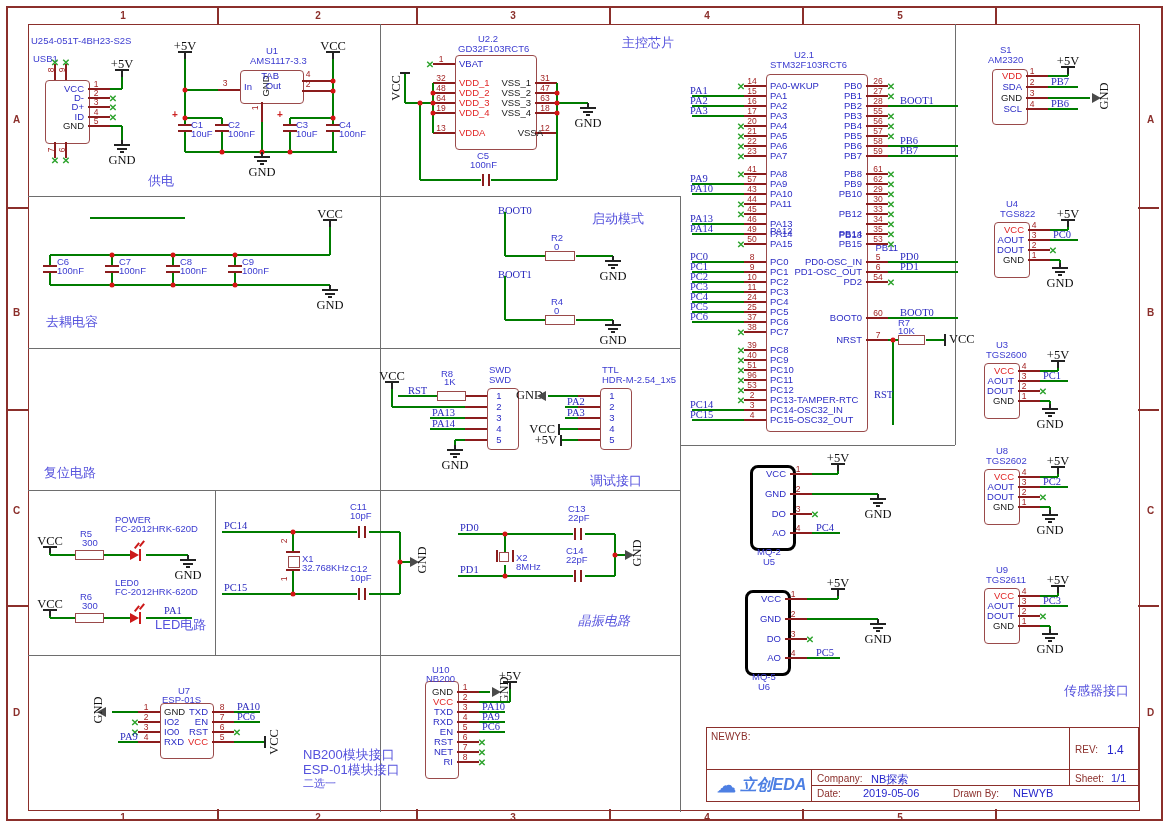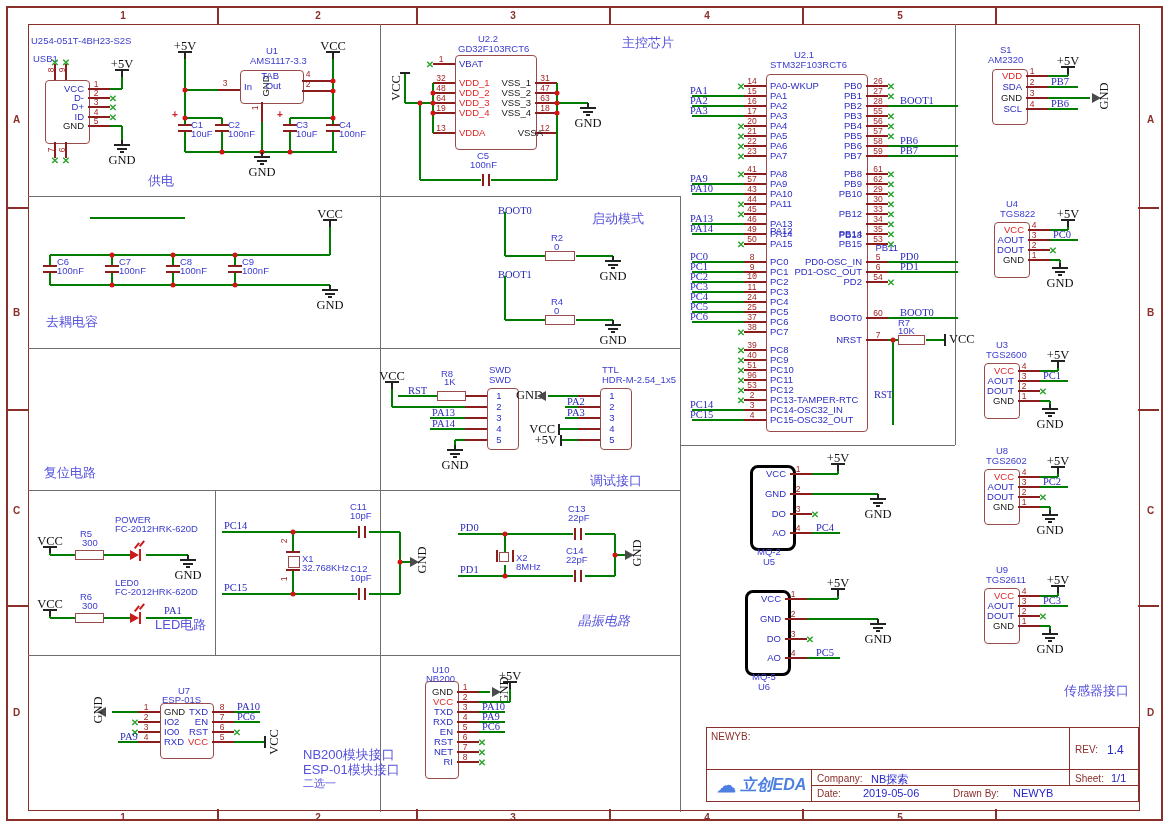--- a/index.html
+++ b/index.html
@@ -347,21 +347,21 @@
     <div class="t num" style="left: 752px; top: 253px; transform: translateX(-50%);">8</div>
     <div class="t pname" style="left: 770px; top: 257px;">PC0</div>
     <div class="wire" style="left: 692px; top: 261.25px; width: 52px; height: 1.5px;"></div>
     <div class="t net" style="left: 690px; top: 252px;">PC0</div>
     <div class="stub" style="left: 744px; top: 271.25px; width: 22px; height: 1.5px;"></div>
     <div class="t num" style="left: 752px; top: 263px; transform: translateX(-50%);">9</div>
     <div class="t pname" style="left: 770px; top: 267px;">PC1</div>
     <div class="wire" style="left: 692px; top: 271.25px; width: 52px; height: 1.5px;"></div>
     <div class="t net" style="left: 690px; top: 262px;">PC1</div>
     <div class="stub" style="left: 744px; top: 281.25px; width: 22px; height: 1.5px;"></div>
-    <div class="t num" style="left: 752px; top: 273px; transform: translateX(-50%); font-family: Liberation Mono, monospace;">10</div>
+    <div class="t num" style="left: 752px; top: 273px; transform: translateX(-50%);">10</div>
     <div class="t pname" style="left: 770px; top: 277px;">PC2</div>
     <div class="wire" style="left: 692px; top: 281.25px; width: 52px; height: 1.5px;"></div>
     <div class="t net" style="left: 690px; top: 272px;">PC2</div>
     <div class="stub" style="left: 744px; top: 291.25px; width: 22px; height: 1.5px;"></div>
     <div class="t num" style="left: 752px; top: 283px; transform: translateX(-50%);">11</div>
     <div class="t pname" style="left: 770px; top: 287px;">PC3</div>
     <div class="wire" style="left: 692px; top: 291.25px; width: 52px; height: 1.5px;"></div>
     <div class="t net" style="left: 690px; top: 282px;">PC3</div>
     <div class="stub" style="left: 744px; top: 301.25px; width: 22px; height: 1.5px;"></div>
     <div class="t num" style="left: 752px; top: 293px; transform: translateX(-50%);">24</div>

